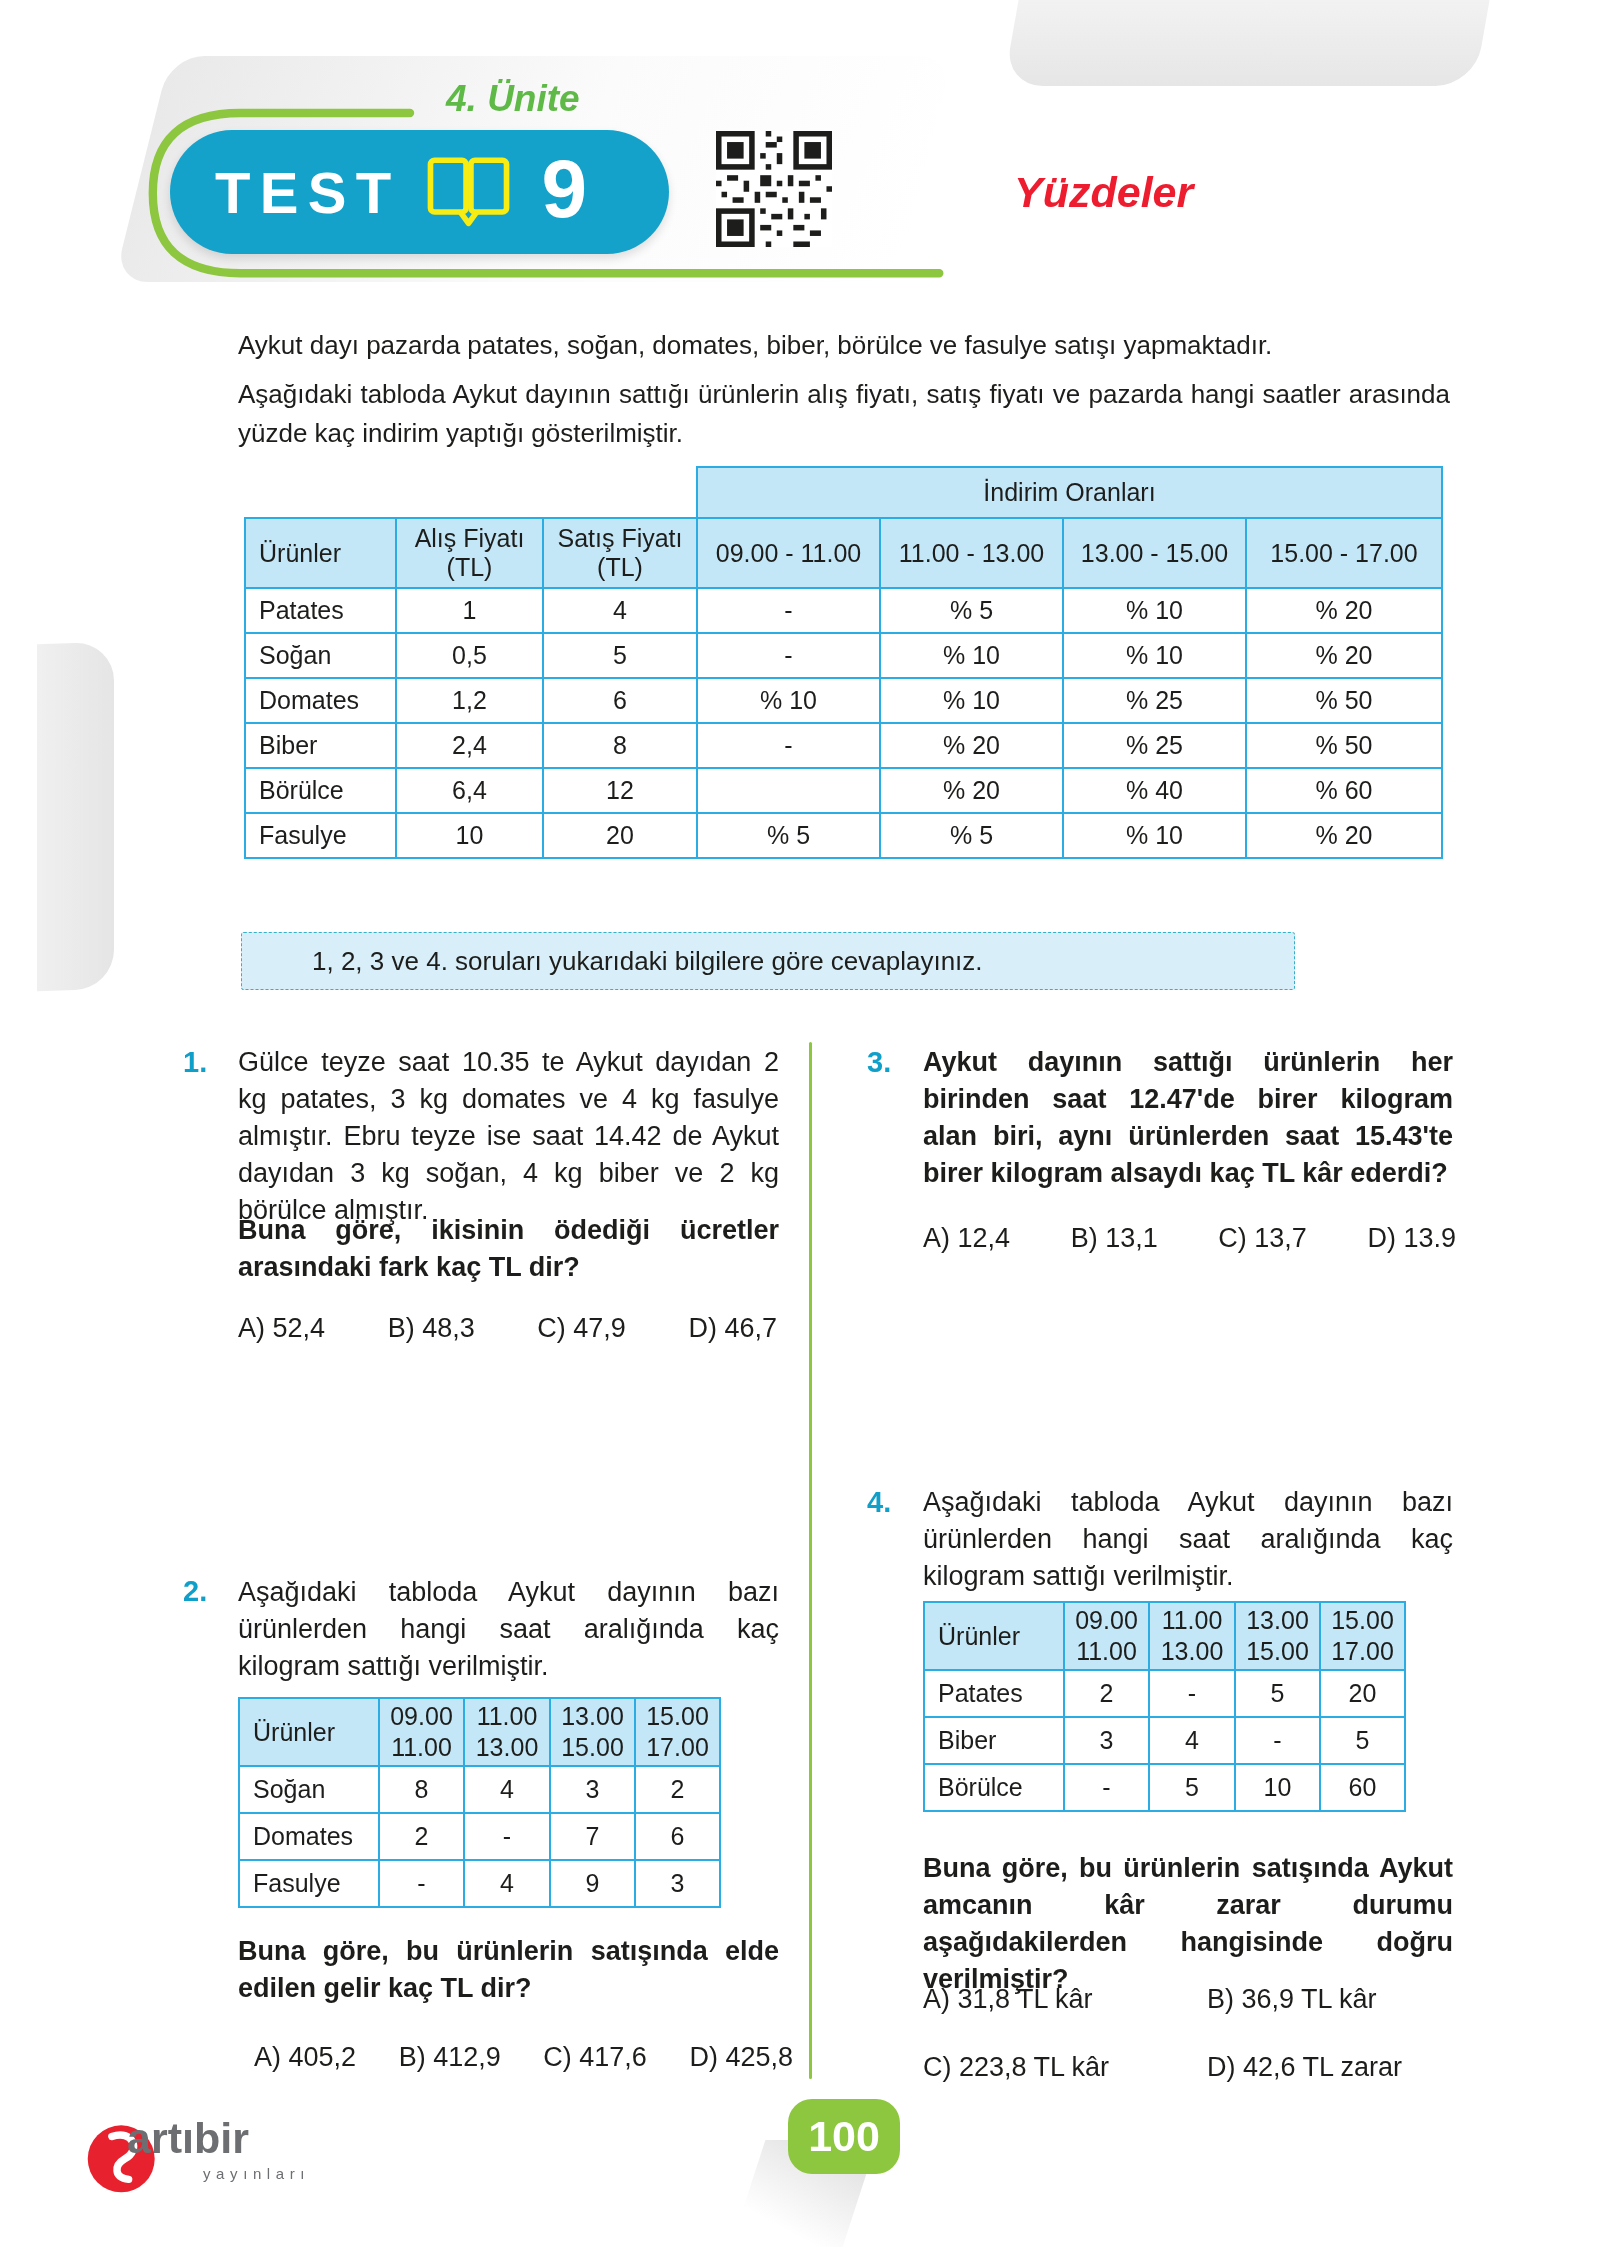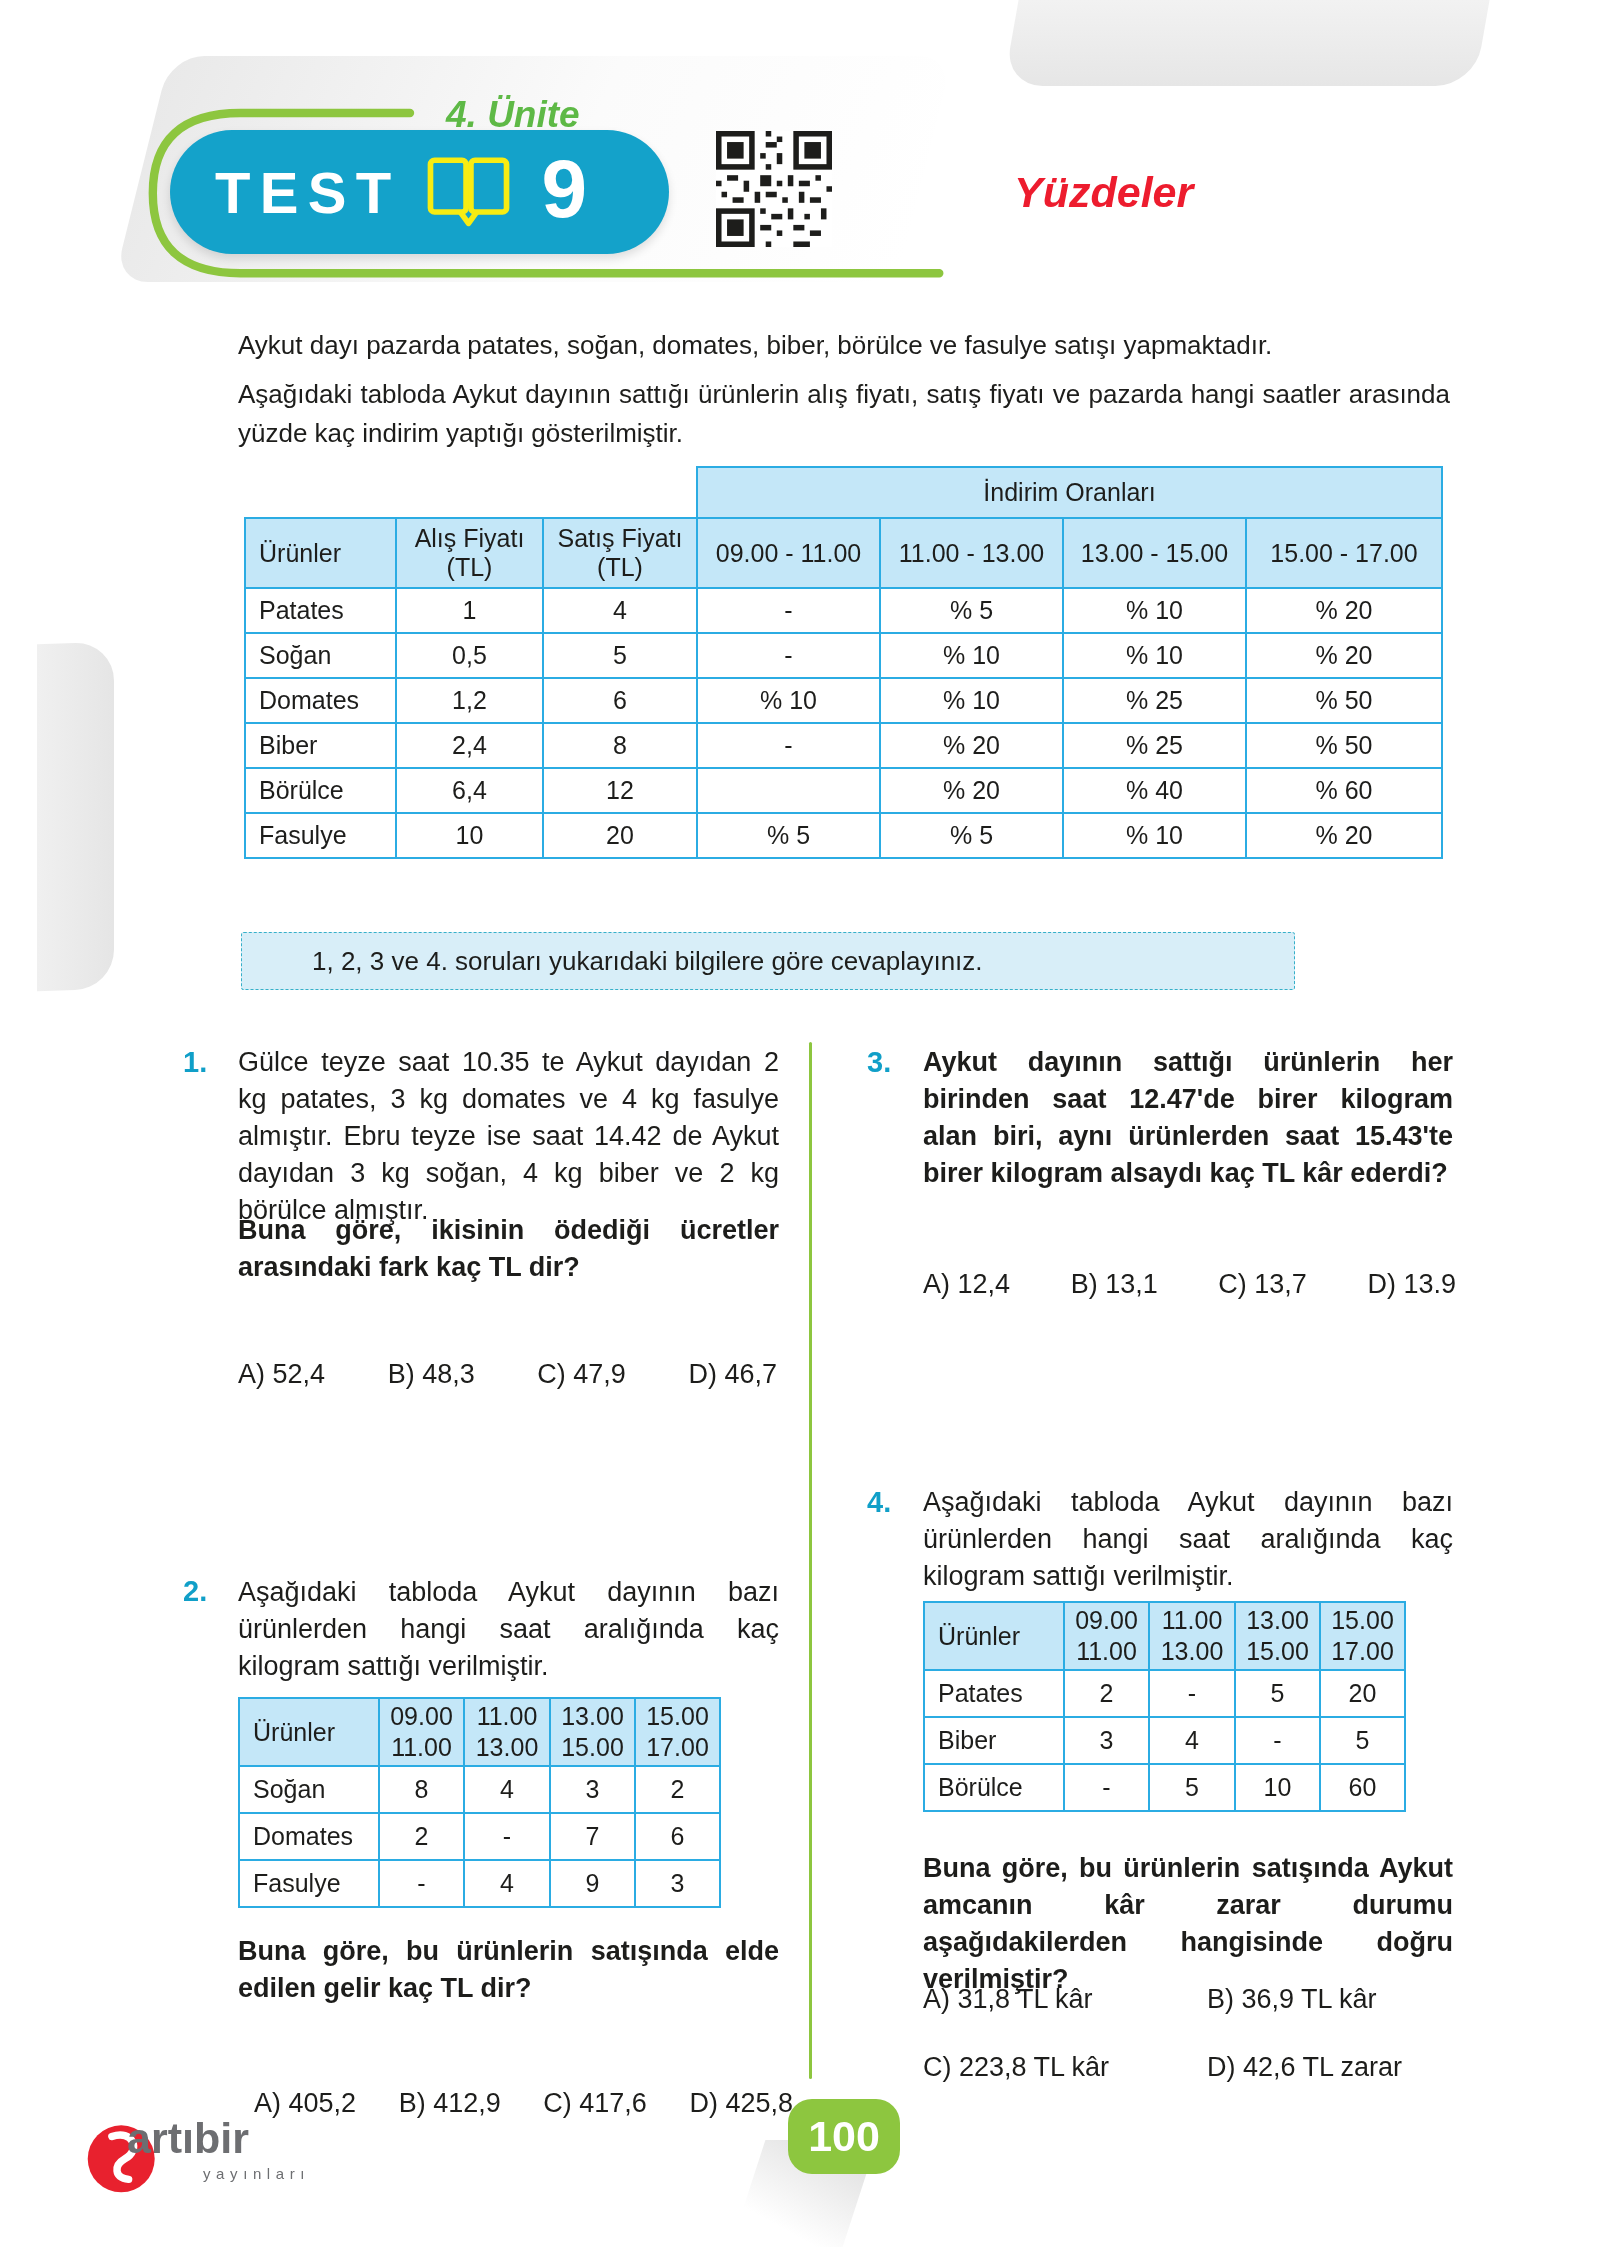--- a/index.html
+++ b/index.html
@@ -18,21 +18,21 @@
     border-radius:0 0 39px 39px;transform:skewX(-10deg);}
   .deco-card{position:absolute;left:142px;top:56px;width:783px;height:226px;
     background:linear-gradient(100deg,#e9e9e9 0%,#fbfbfb 55%,#ffffff 100%);
     border-radius:34px;transform:skewX(-14deg);}
   .deco-tab{position:absolute;left:37px;top:643px;width:77px;height:347px;
     background:linear-gradient(90deg,#f0f0f0,#e5e5e5);
     border-radius:0 39px 39px 0;transform:skewY(-2deg);}
   .bracket{position:absolute;left:0;top:0;}
 
   .unit-label{position:absolute;left:446px;top:78px;font-size:37px;font-weight:bold;
-    font-style:italic;color:var(--green-dark);margin-top:16px;}
+    font-style:italic;color:var(--green-dark);}
   .test-pill{position:absolute;left:170px;top:130px;width:499px;height:124px;
     background:var(--teal);border-radius:62px;display:flex;align-items:center;
     box-shadow:0 4.7px 9.3px rgba(0,0,0,0.12);}
   .test-word{color:#fff;font-size:58px;font-weight:bold;letter-spacing:9.3px;margin-left:45px;}
   .book-icon{margin-left:24px;}
   .test-num{color:#fff;font-size:82px;font-weight:bold;margin-left:28px;margin-top:-5.6px;}
   .qr{position:absolute;left:716px;top:131px;width:116px;height:116px;}
   .topic-title{position:absolute;left:1014px;top:168px;font-size:43px;font-weight:bold;
     font-style:italic;color:var(--red);}
 
@@ -61,21 +61,21 @@
   
   .note{position:absolute;left:241px;top:932px;width:1054px;height:58px;
     background:var(--note-bg);border:1.9px dashed var(--note-border);border-radius:2.8px;
     display:flex;align-items:center;padding-left:70px;font-size:26px;color:var(--ink);}
 
   
   .divider{position:absolute;left:809px;top:1042px;width:2.8px;height:1037px;background:var(--green);border-radius:1.9px;}
   .qnum{position:absolute;font-size:29px;font-weight:bold;color:var(--num);}
   .qtext{position:absolute;font-size:27px;line-height:37px;text-align:justify;color:var(--ink);}
   .qbold{position:absolute;font-size:27px;line-height:37px;text-align:justify;font-weight:bold;color:var(--ink);}
-  .opts{position:absolute;display:flex;justify-content:space-between;font-size:27px;color:var(--ink);margin-top:46px;}
+  .opts{position:absolute;display:flex;justify-content:space-between;font-size:27px;color:var(--ink);}
   .opts-grid{position:absolute;display:grid;grid-template-columns:284px auto;row-gap:37px;
     font-size:27px;color:var(--ink);}
   #q1-num{left:183px;top:1046px;} #q1-text{left:238px;top:1044px;width:541px;}
   #q1-bold{left:238px;top:1212px;width:541px;} #q1-opts{left:238px;top:1313px;width:539px;}
   #q3-num{left:867px;top:1046px;} #q3-bold{left:923px;top:1044px;width:530px;}
   #q3-opts{left:923px;top:1223px;width:533px;}
   #q2-num{left:183px;top:1575px;} #q2-text{left:238px;top:1574px;width:541px;}
   #q2-bold{left:238px;top:1933px;width:541px;} #q2-opts{left:254px;top:2042px;width:539px;}
   #q4-num{left:867px;top:1486px;} #q4-text{left:923px;top:1484px;width:530px;}
   #q4-bold{left:923px;top:1850px;width:530px;} #q4-opts{left:923px;top:1984px;width:530px;}

